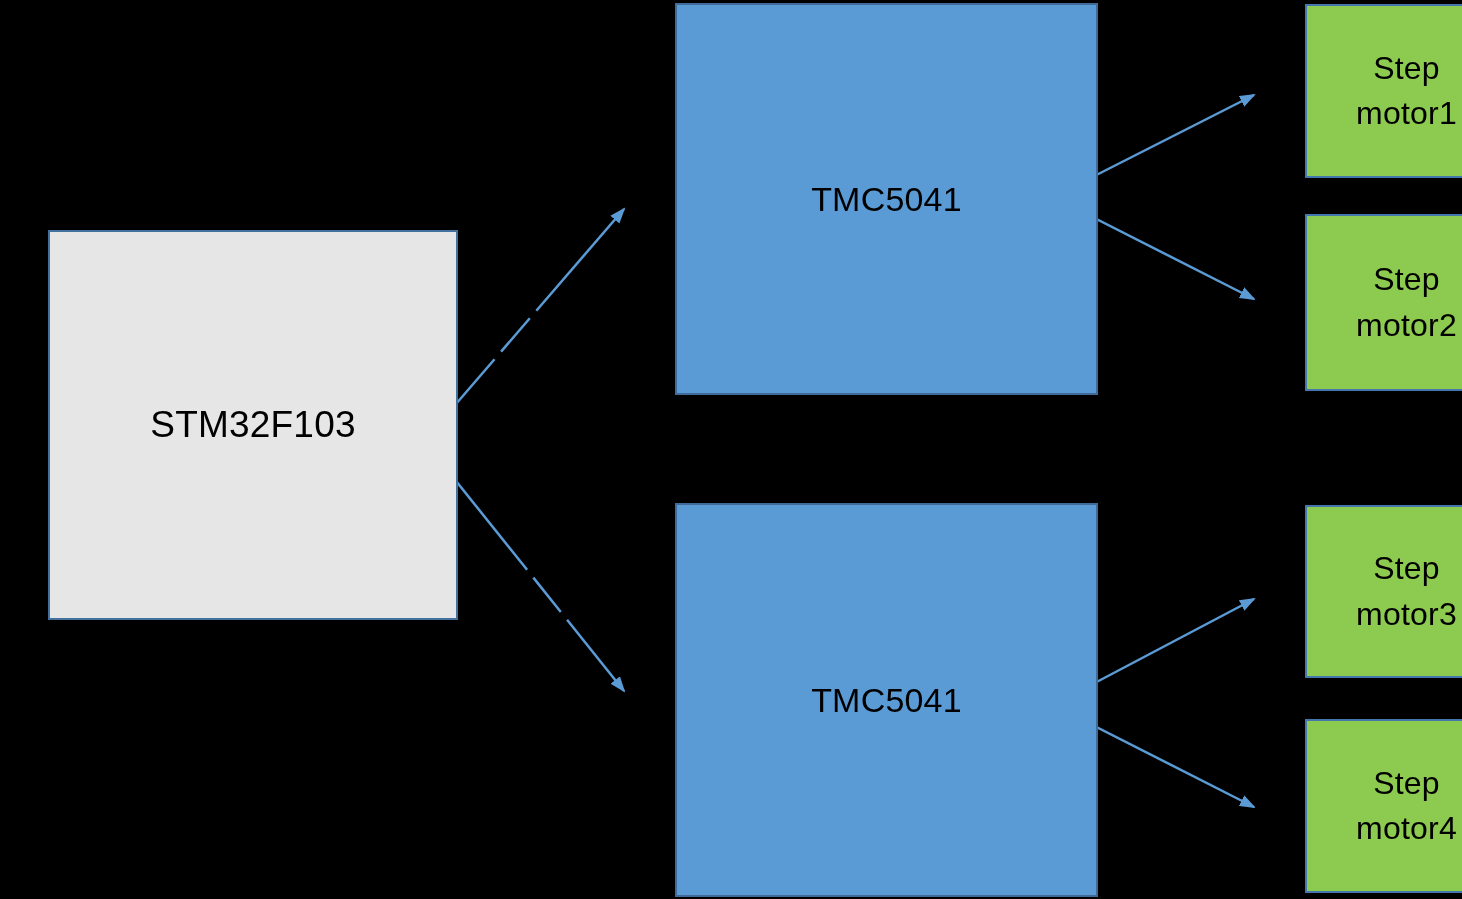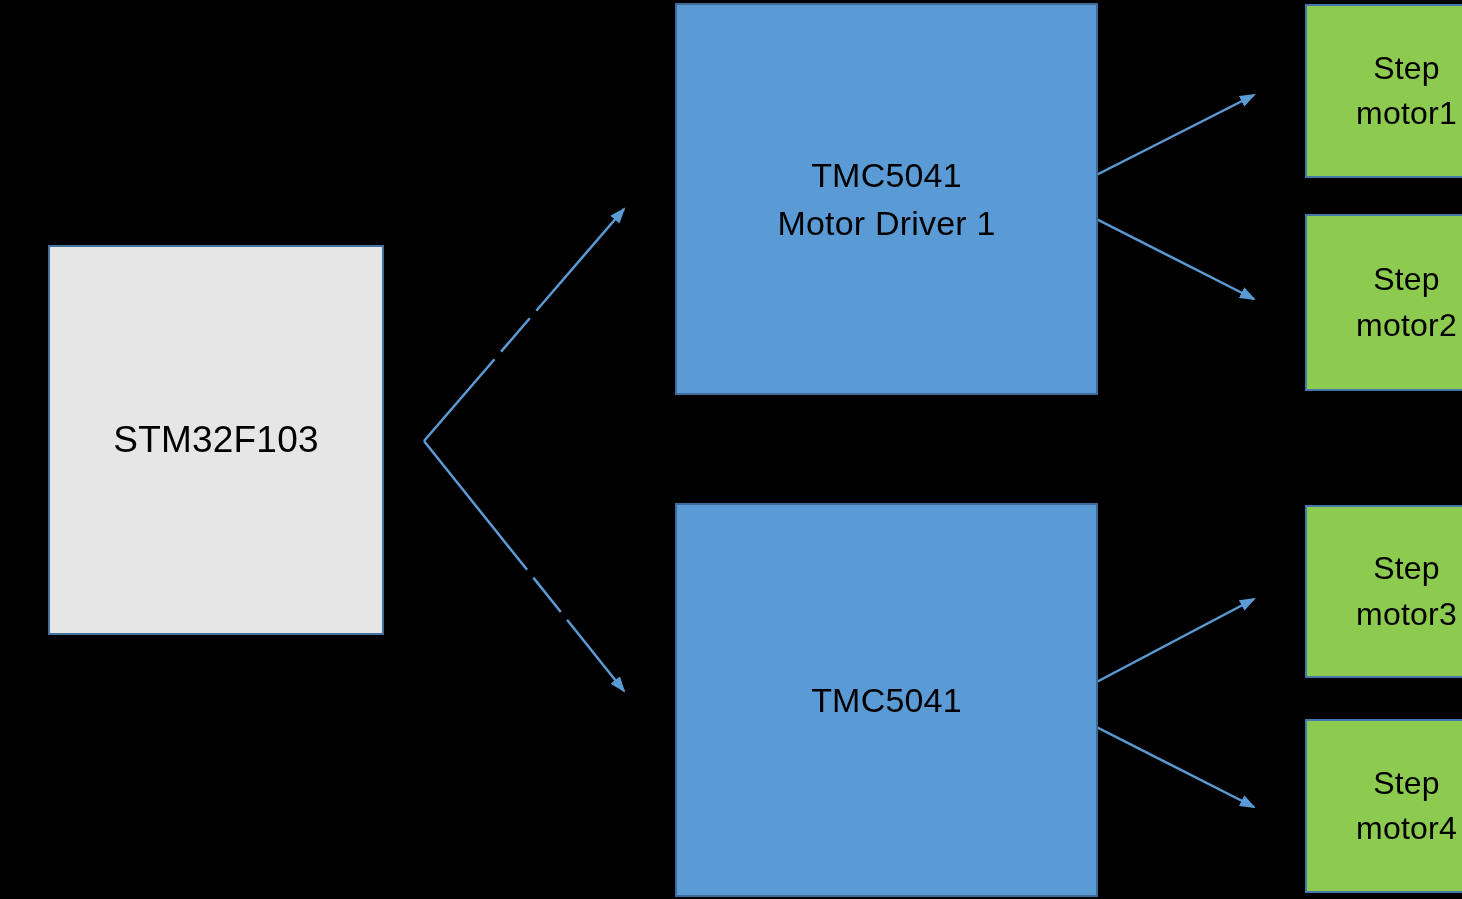--- a/index.html
+++ b/index.html
@@ -55,27 +55,26 @@
       </marker>
     </defs>
   <line x1="424" y1="441" x2="624" y2="209" stroke="#5B9BD5" stroke-width="2.5" stroke-dasharray="108 10 44 10 9999" marker-end="url(#arrowhead)"></line>
       <line x1="424" y1="441" x2="624" y2="691" stroke="#5B9BD5" stroke-width="2.5" stroke-dasharray="165 10 44 10 9999" marker-end="url(#arrowhead)"></line>
       <line x1="1053" y1="197" x2="1254" y2="95" stroke="#5B9BD5" stroke-width="2.5" marker-end="url(#arrowhead)"></line>
       <line x1="1053" y1="197" x2="1254" y2="299" stroke="#5B9BD5" stroke-width="2.5" marker-end="url(#arrowhead)"></line>
       <line x1="1053" y1="705" x2="1254" y2="599" stroke="#5B9BD5" stroke-width="2.5" marker-end="url(#arrowhead)"></line>
       <line x1="1053" y1="705" x2="1254" y2="807" stroke="#5B9BD5" stroke-width="2.5" marker-end="url(#arrowhead)"></line>
     </svg>
 
-  <div class="node" style="left: 2px; top: 245px; width: 336px; height: 390px; background: rgb(231, 230, 230); border-color: rgb(65, 113, 156); font-size: 37px; color: rgb(0, 0, 0);">
+  <div class="node" style="left: 2px; top: 230px; width: 410px; height: 390px; background: rgb(231, 230, 230); border-color: rgb(65, 113, 156); font-size: 37px; color: rgb(0, 0, 0);">
     <span class="line">STM32F103</span>
   </div>
 
   <div class="node" style="left: 629px; top: 3px; width: 423px; height: 392px; background: rgb(91, 155, 213); border-color: rgb(62, 107, 153); font-size: 34px; color: rgb(0, 0, 0);">
     <span class="line">TMC5041</span>
-    <span class="line">Motor Driver 1</span>
   </div>
 
   <div class="node" style="left: 629px; top: 503px; width: 423px; height: 394px; background: rgb(91, 155, 213); border-color: rgb(62, 107, 153); font-size: 34px; color: rgb(0, 0, 0);">
     <span class="line">TMC5041</span>
   </div>
 
   <div class="node" style="left: 1259px; top: 4px; width: 203px; height: 174px; background: rgb(141, 203, 80); border-color: rgb(67, 119, 174); font-size: 32px; color: rgb(0, 0, 0);">
     <span class="line">Step</span>
     <span class="line">motor1</span>
   </div>

